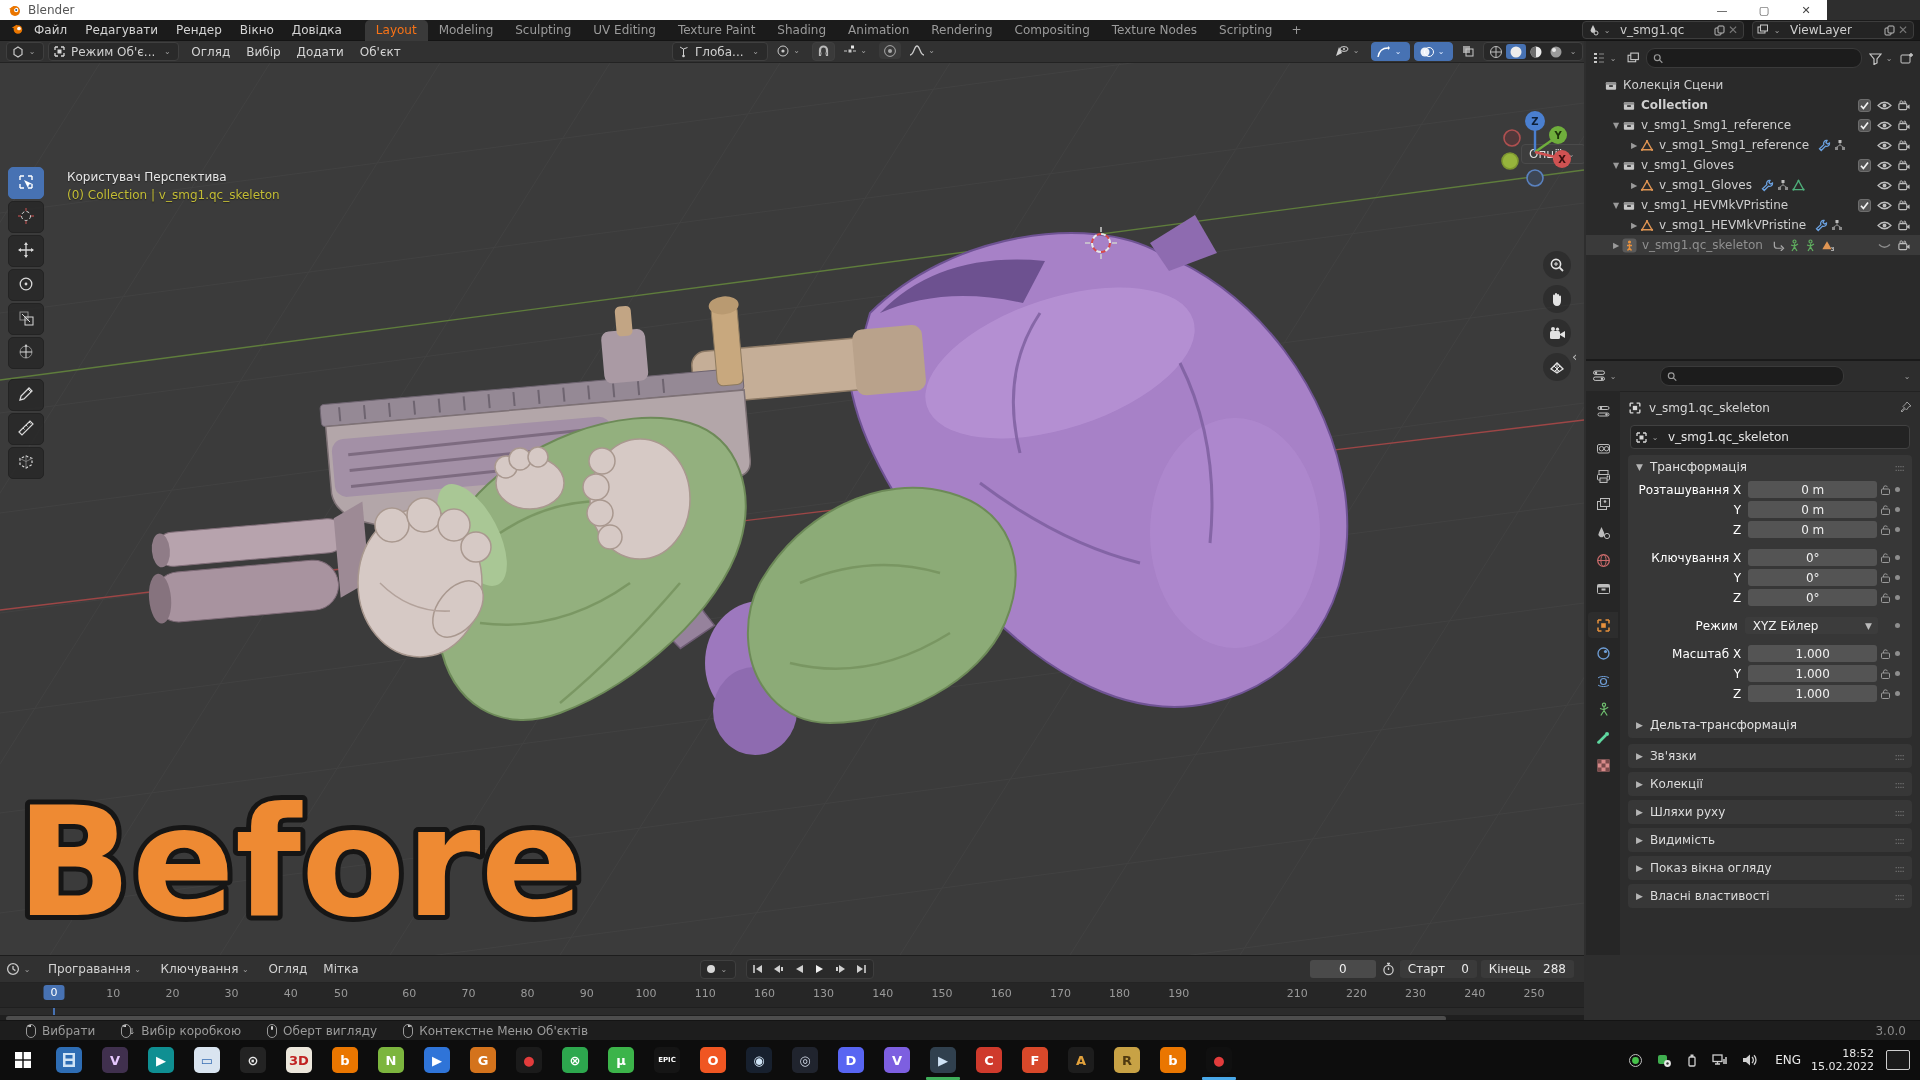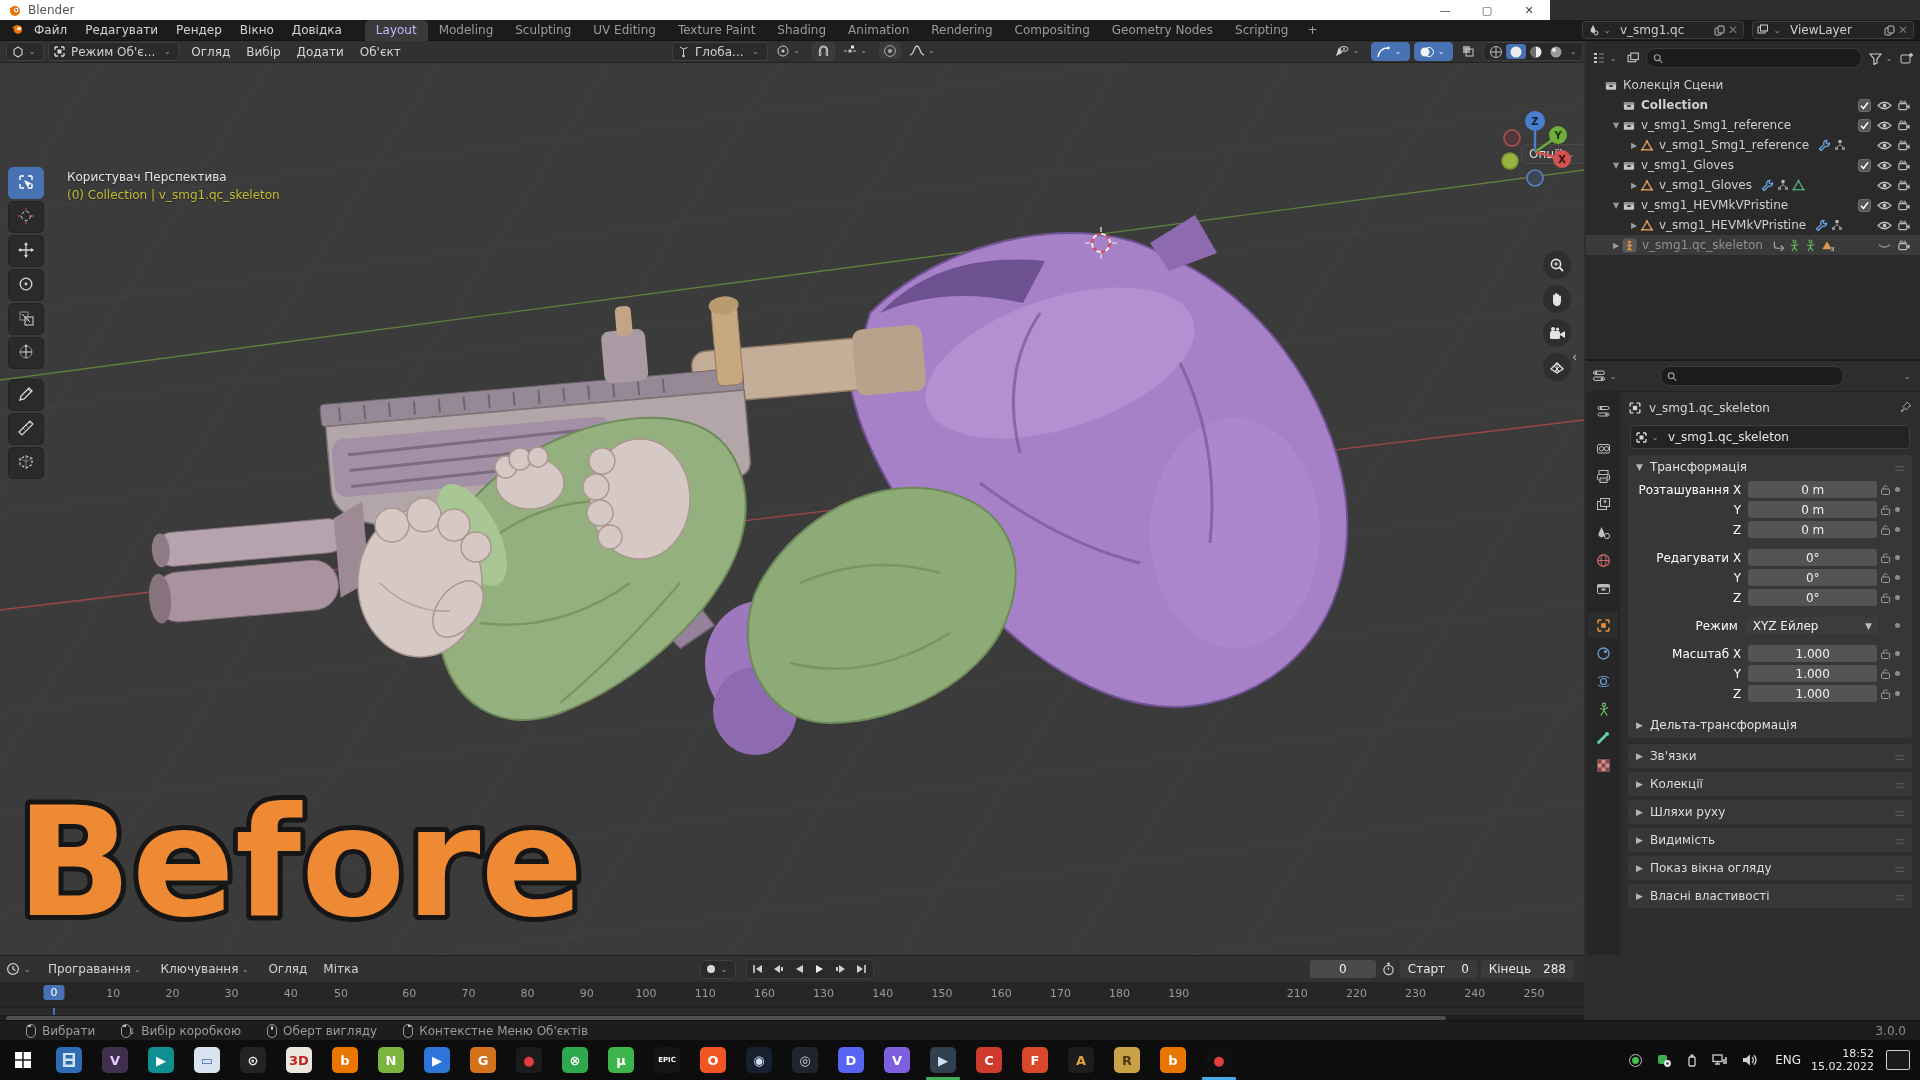--- a/index.html
+++ b/index.html
@@ -2,32 +2,32 @@
 <html><head>
 <meta charset="utf-8">
 <style>
   html,body{margin:0;padding:0;background:#000;}
   body{font-family:"DejaVu Sans","Liberation Sans",sans-serif;}
   #stage{position:relative;width:1920px;height:1080px;overflow:hidden;background:#2e2e2e;font-size:12px;color:#d0d0d0;}
   .abs{position:absolute;}
   svg text{font-family:"DejaVu Sans","Liberation Sans",sans-serif;}
 
   
-  .titlebar{left:0;top:0;width:1550px;height:20px;background:#ffffff;display:flex;align-items:center;color:#333;}
+  .titlebar{left:0;top:0;width:1827px;height:20px;background:#ffffff;display:flex;align-items:center;color:#333;}
   .titlebar .tb-logo{margin:0 6px 0 8px;display:flex;}
   .titlebar .tb-title{font-size:12px;color:#555;}
   .win-btns{margin-left:auto;display:flex;height:100%;}
   .win-btn{width:42px;height:100%;display:flex;align-items:center;justify-content:center;color:#444;font-size:11px;}
 
   
   .menubar{left:0;top:20px;width:1920px;height:21px;background:#1b1b1b;display:flex;align-items:center;border-bottom:1px solid #141414;box-sizing:border-box;}
   .menu-item{padding:0 9px;line-height:20px;color:#d4d4d4;cursor:default;}
   #ws-tabs{display:flex;margin-left:14px;height:21px;align-items:flex-end;}
   .ws-tab{padding:2px 11px 3px;border-radius:5px 5px 0 0;color:#9b9b9b;line-height:16px;}
-  .ws-tab.active{background:#3a3a3a;color:#c4b5fd;}
+  .ws-tab.active{background:#3a3a3a;color:#f97316;}
   .ws-add{padding:2px 8px;color:#9b9b9b;}
   .tb-widget{display:flex;align-items:center;background:#242424;border:1px solid #3d3d3d;border-radius:4px;height:16px;padding:0 3px;margin-left:8px;color:#cfcfcf;}
   .tb-widget .wtxt{padding:0 6px;min-width:86px;}
   .mini{display:inline-flex;align-items:center;justify-content:center;width:14px;height:14px;color:#9f9f9f;}
 
   
   .vheader{left:0;top:41px;width:1584px;height:22px;background:#313131;border-bottom:1px solid #232323;display:flex;align-items:center;box-sizing:border-box;}
   .vh-group{display:flex;align-items:flex-start;}
   .vh-btn{display:flex;align-items:center;background:#2a2a2a;border:1px solid #3f3f3f;border-radius:4px;height:17px;padding:0 4px;margin-left:4px;}
   .vh-btn.plain{background:transparent;border:none;}
@@ -165,21 +165,21 @@
     <div id="ws-tabs">
         <span class="ws-tab active">Layout</span>
         <span class="ws-tab">Modeling</span>
         <span class="ws-tab">Sculpting</span>
         <span class="ws-tab">UV Editing</span>
         <span class="ws-tab">Texture Paint</span>
         <span class="ws-tab">Shading</span>
         <span class="ws-tab">Animation</span>
         <span class="ws-tab">Rendering</span>
         <span class="ws-tab">Compositing</span>
-        <span class="ws-tab">Geometry Nodes</span>
+        <span class="ws-tab">Texture Nodes</span>
         <span class="ws-tab">Scripting</span>
       </div>
     <span class="ws-add">+</span>
     <div style="margin-left:auto;display:flex;align-items:center;margin-right:6px;">
       <div class="tb-widget">
         <span class="mini">
             <svg width="12" height="12" viewBox="0 0 12 12">
               <path d="M6 1l2 4a2.4 2.4 0 11-4 0z" fill="#c9c9c9"></path>
               <circle cx="9" cy="9" r="2" fill="none" stroke="#c9c9c9"></circle>
             </svg>
@@ -1202,21 +1202,21 @@
                 <svg width="11" height="12" viewBox="0 0 11 12">
                   <rect x="1.5" y="5" width="8" height="5.5" rx="1" fill="none" stroke="#9a9a9a"></rect>
                   <path d="M3.5 5V3.8a2 2 0 013.9-.6" fill="none" stroke="#9a9a9a"></path>
                 </svg>
               </span>
               <span class="adot">
                 <i></i>
               </span>
             </div>
             <div class="prow gap">
-              <span class="plabel">Редагувати X</span>
+              <span class="plabel">Ключування X</span>
               <div class="pfield">
                 <span>0°</span>
               </div>
               <span class="lock">
                 <svg width="11" height="12" viewBox="0 0 11 12">
                   <rect x="1.5" y="5" width="8" height="5.5" rx="1" fill="none" stroke="#9a9a9a"></rect>
                   <path d="M3.5 5V3.8a2 2 0 013.9-.6" fill="none" stroke="#9a9a9a"></path>
                 </svg>
               </span>
               <span class="adot">

